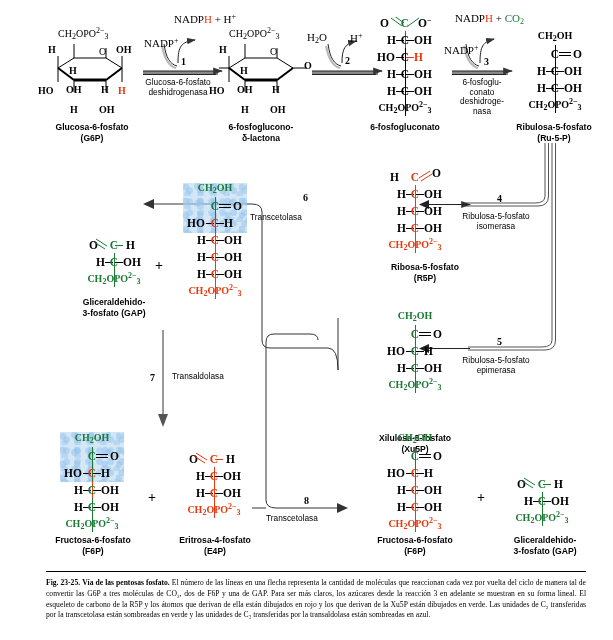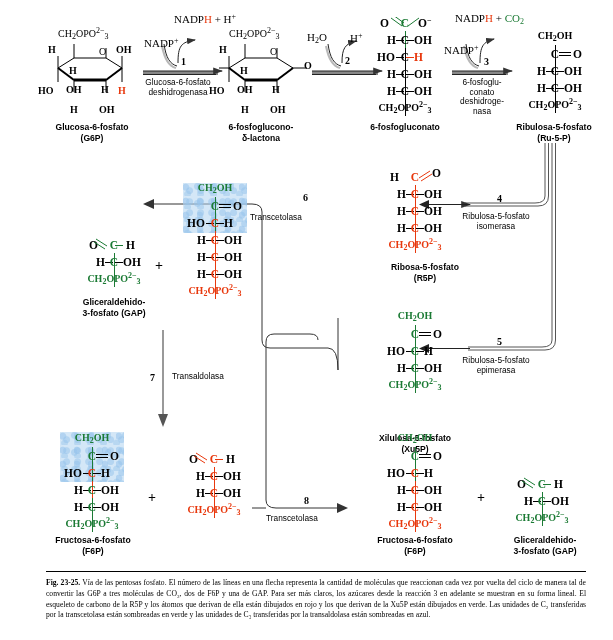--- a/index.html
+++ b/index.html
@@ -543,20 +543,24 @@
         <span class="hb-l" style="background:#000;"></span>
       <span class="ctr red">C</span>
       <span class="hb-r" style="background:#000;"></span>
         <span class="rgt blk">OH</span>
     </div>
     <div class="c-row">
       <span class="bond-v" style="background:#E8380D;"></span>
       <span class="ctr red" style="font-size:10px;">CH<span class="sub">2</span>OPO<span class="sup">2−</span><span class="sub">3</span></span>
     </div>
   </div>
+  <div class="label" style="left:163px;top:535px;width:104px;">
+    <span>Eritrosa-4-fosfato</span><br>
+    <span>(E4P)</span>
+  </div>
 
   <div class="chain" style="left:378px;top:430px;width:74px;">
     <div class="c-row">
       <span class="ctr green" style="font-size:10px;">CH<span class="sub">2</span>OH</span>
     </div>
     <div class="c-row">
       <span class="bond-v" style="background:#1B7A34;"></span>
       <span class="ctr green">C</span>
       <svg style="position:absolute;left:50%;top:6px;margin-left:4px;width:14px;height:6px;">
         <line x1="0" y1="1.5" x2="12" y2="1.5" stroke="#000" stroke-width="1"></line>
@@ -683,17 +687,17 @@
   <div class="enzlabel" style="left:172px;top:372px;width:80px;text-align:left;">
     <span>Transaldolasa</span>
   </div>
   <div class="enzlabel" style="left:266px;top:514px;width:92px;text-align:left;">
     <span>Transcetolasa</span>
   </div>
 
   <div class="rule"></div>
   <div class="caption">
     <b>Fig. 23-25.</b>
-    <b style="font-weight:normal;">Vía de las pentosas fosfato.</b>
+    <b style="font-weight:bold;">Vía de las pentosas fosfato.</b>
     <span>El número de las líneas en una flecha representa la cantidad de moléculas que reaccionan cada vez por vuelta del ciclo de manera tal de convertir las G6P a tres moléculas de CO₂, dos de F6P y una de GAP. Para ser más claros, los azúcares desde la reacción 3 en adelante se muestran en su forma lineal. El esqueleto de carbono de la R5P y los átomos que derivan de ella están dibujados en rojo y los que derivan de la Xu5P están dibujados en verde. Las unidades de C₂ transferidas por la transcetolasa están sombreadas en verde y las unidades de C₃ transferidas por la transaldolasa están sombreadas en azul.</span>
   </div>
 
 </div>
 
 </body></html>

